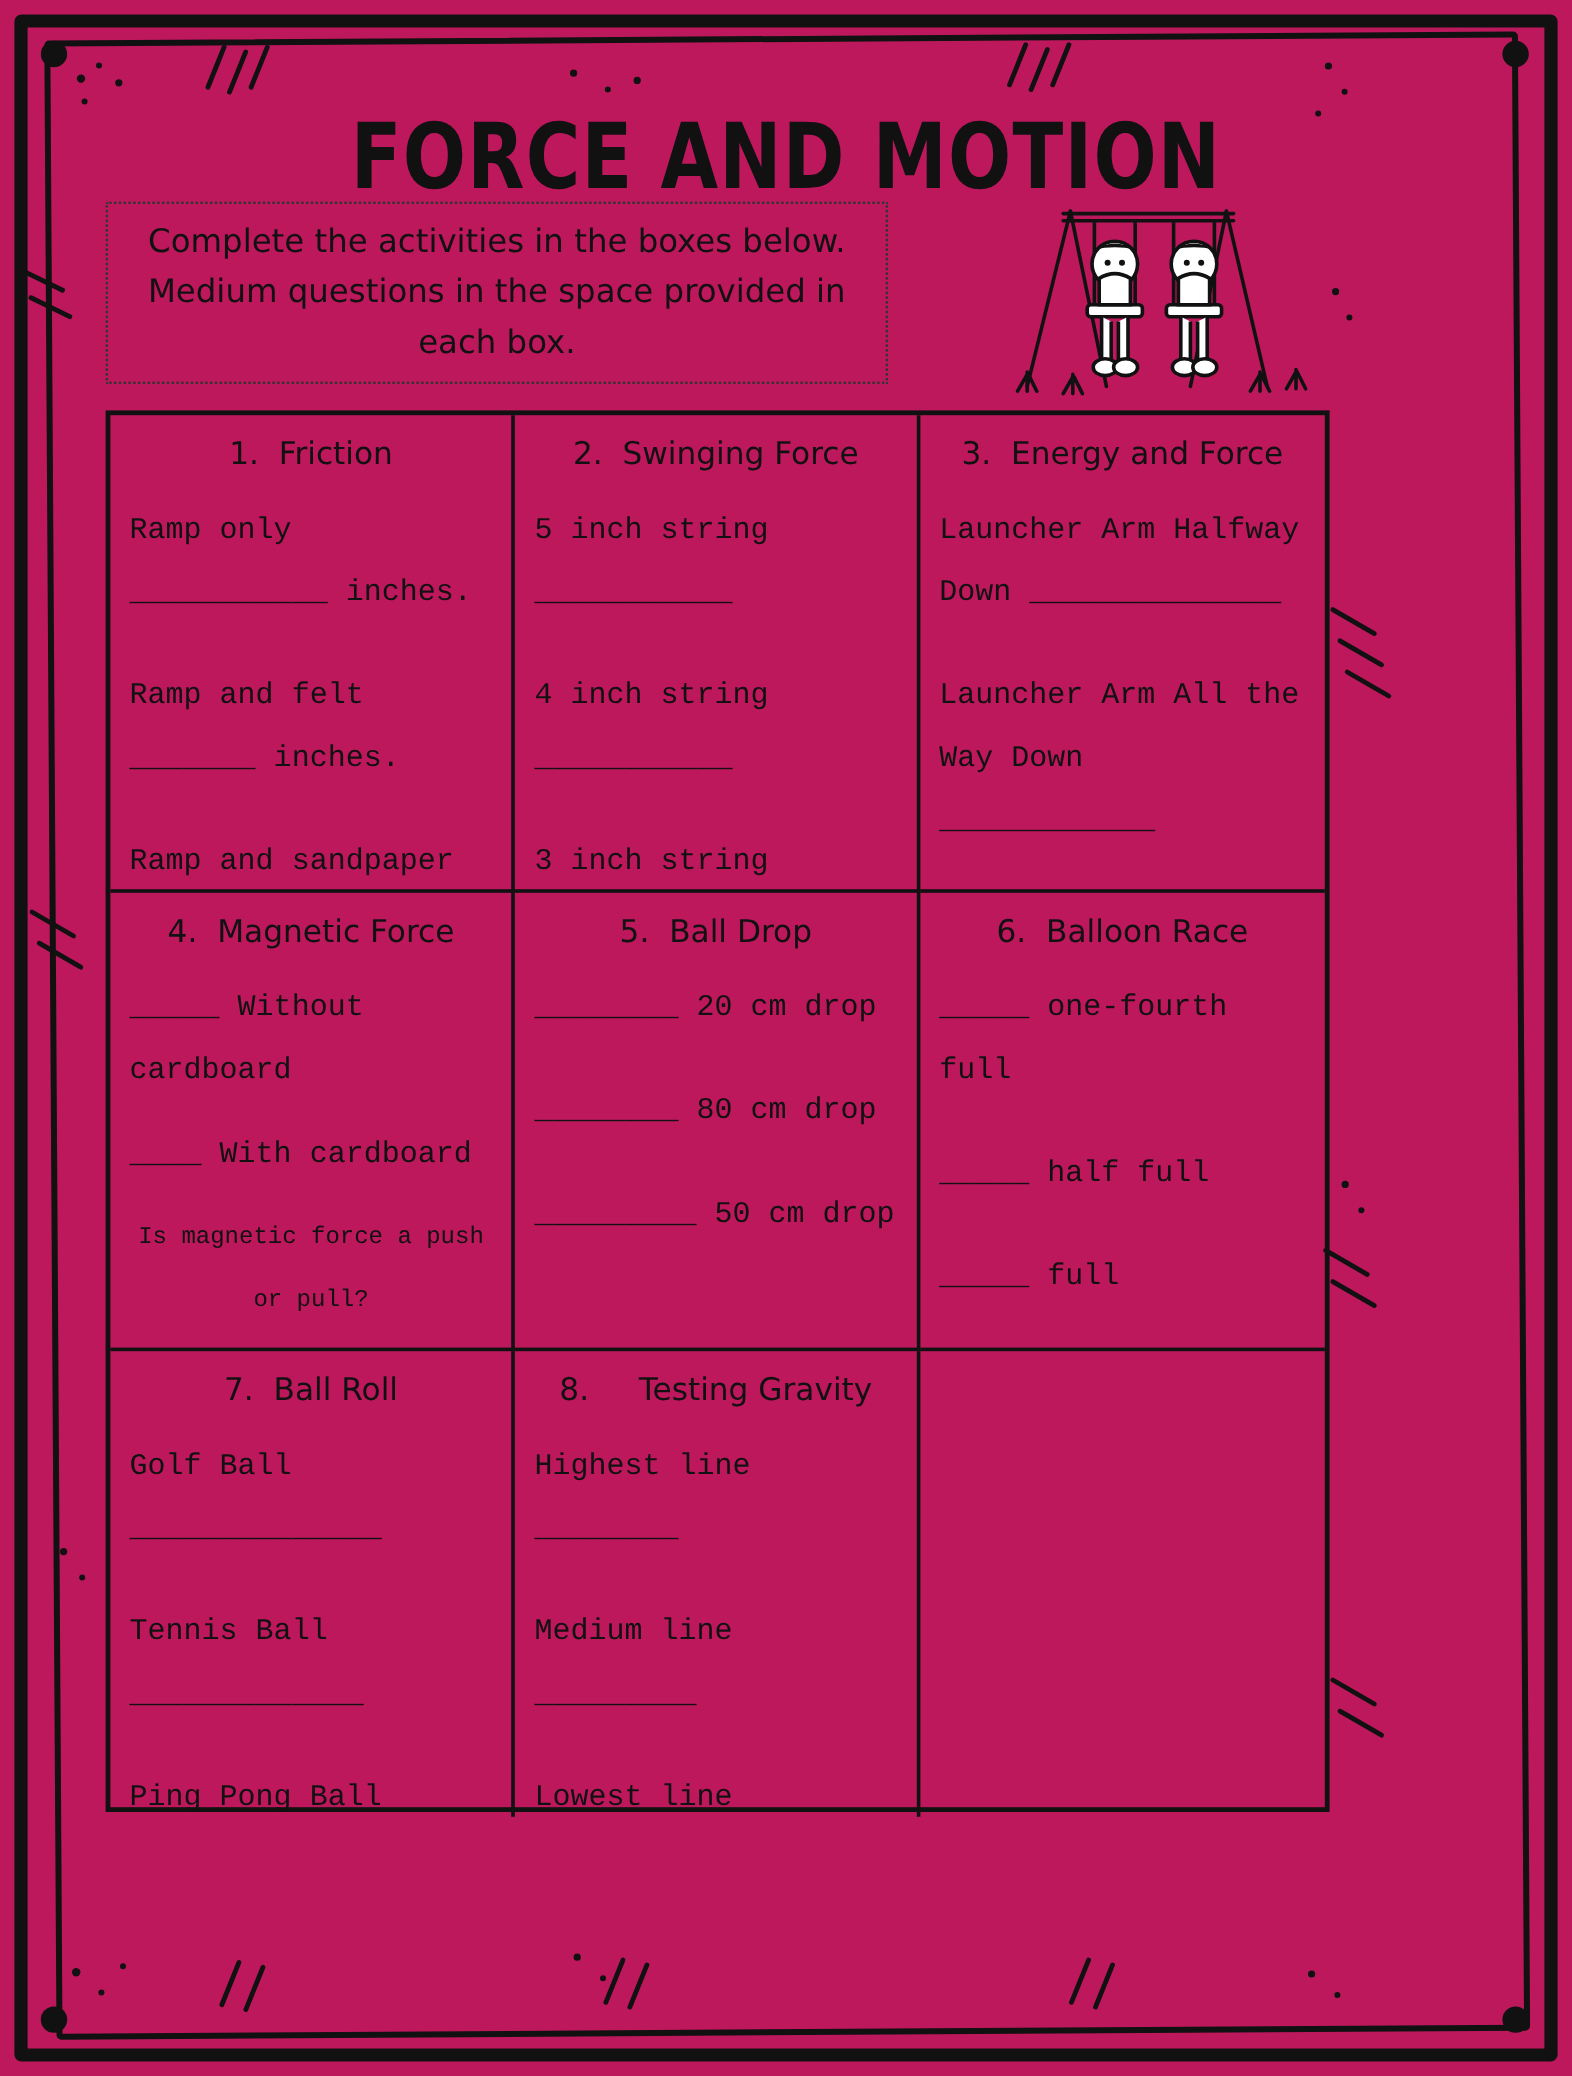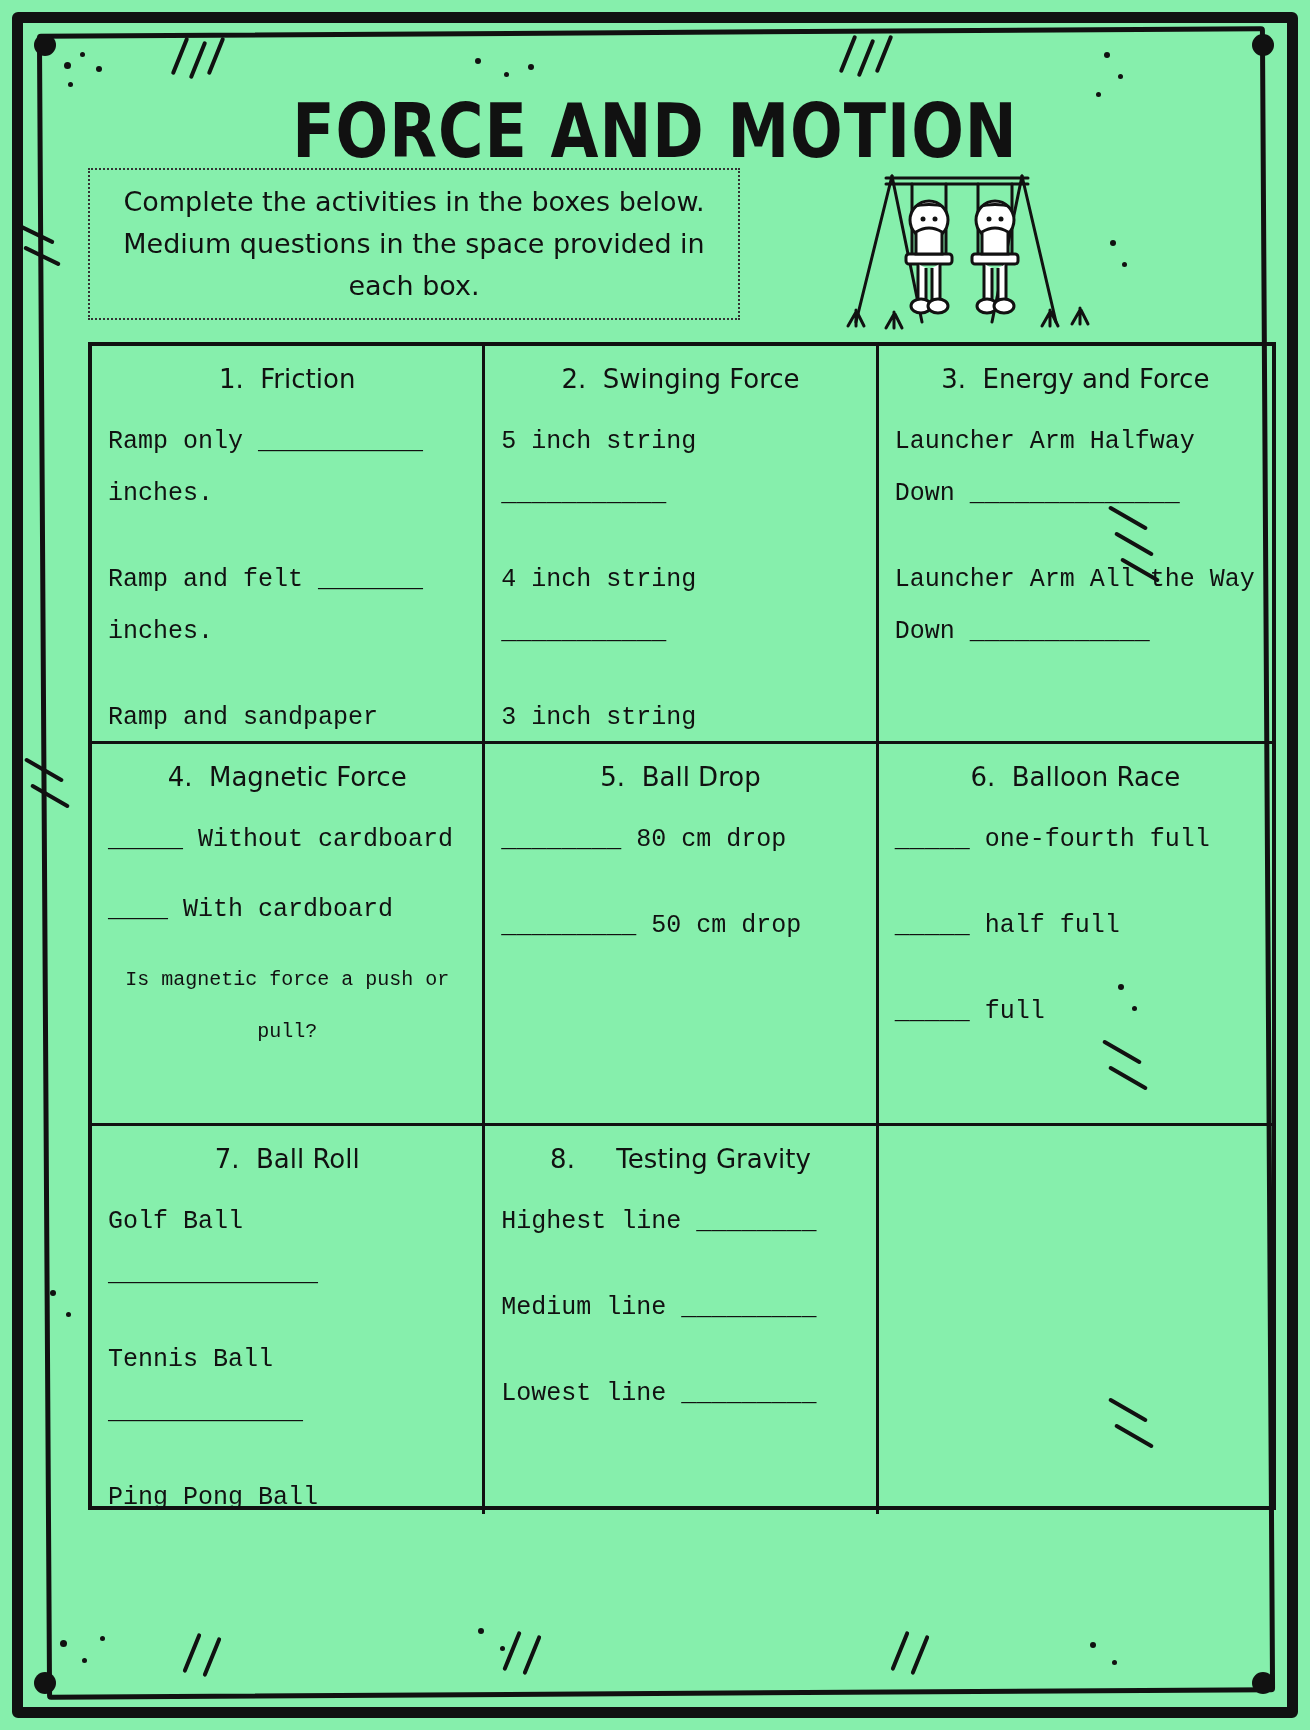--- a/index.html
+++ b/index.html
@@ -7,21 +7,21 @@
     padding: 0;
     background: #ffffff;
   }
   body {
     font-family: "DejaVu Sans", sans-serif;
   }
   #page {
     position: relative;
     width: 1310px;
     height: 1730px;
-    background: #86efac;
+    background: #be185d;
     overflow: hidden;
   }
 
   
   .frame-outer {
     position: absolute;
     left: 12px; top: 12px;
     width: 1286px; height: 1706px;
     border: 11px solid #111;
     border-radius: 6px;
@@ -99,21 +99,21 @@
     top: 150px;
     width: 290px;
     height: 190px;
   }
 
   
   .grid {
     position: absolute;
     left: 88px;
     top: 342px;
-    width: 1188px;
+    width: 1020px;
     height: 1168px;
     border: 4px solid #111;
     box-sizing: border-box;
     display: grid;
     grid-template-columns: 1fr 1fr 1fr;
     grid-template-rows: 398px 382px 388px;
   }
   .cell {
     border-right: 3px solid #111;
     border-bottom: 3px solid #111;
@@ -295,20 +295,21 @@
 
     <div class="cell col1 row2">
       <div class="cell-title">4.  Magnetic Force</div>
       <div class="cell-line tight">_____ Without cardboard</div>
       <div class="cell-line tight">____ With cardboard</div>
       <div class="cell-line small">Is magnetic force a push or pull?</div>
     </div>
 
     <div class="cell col2 row2">
       <div class="cell-title">5.  Ball Drop</div>
+      <div class="cell-line wide">________  20 cm drop</div>
       <div class="cell-line wide">________ 80 cm drop</div>
       <div class="cell-line">_________ 50 cm drop</div>
     </div>
 
     <div class="cell col3 row2">
       <div class="cell-title">6.  Balloon Race</div>
       <div class="cell-line wide">_____ one-fourth full</div>
       <div class="cell-line wide">_____ half full</div>
       <div class="cell-line">_____ full</div>
     </div>

